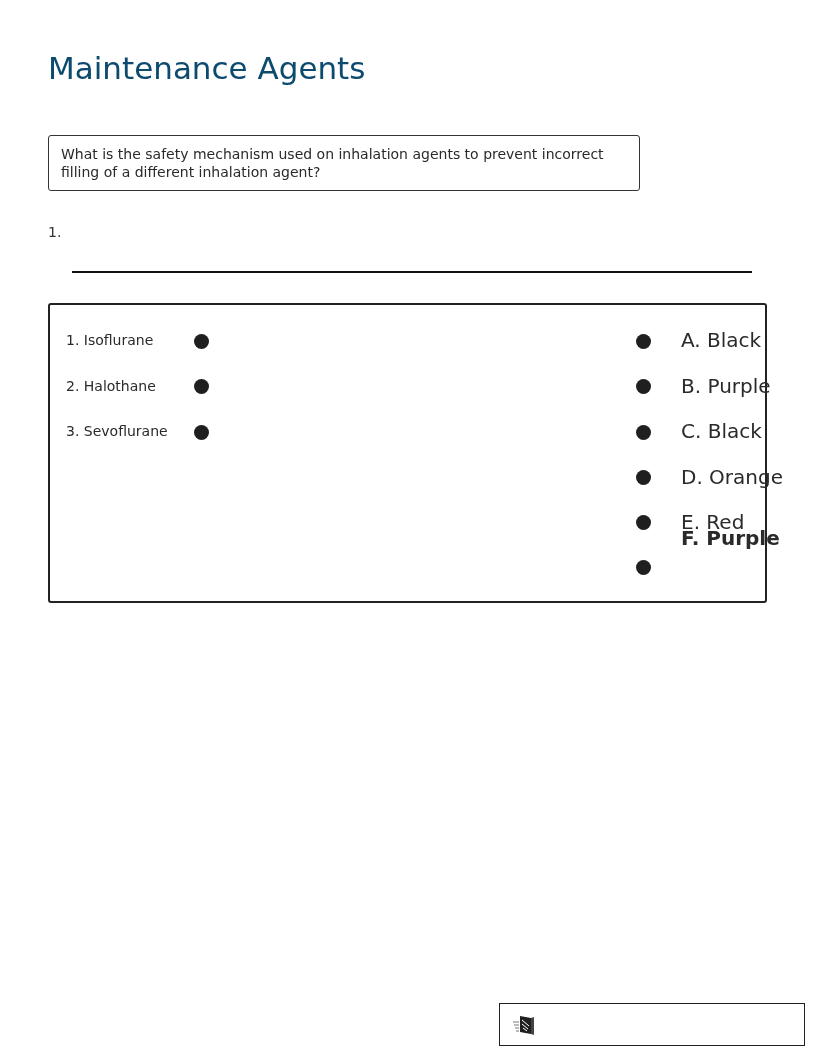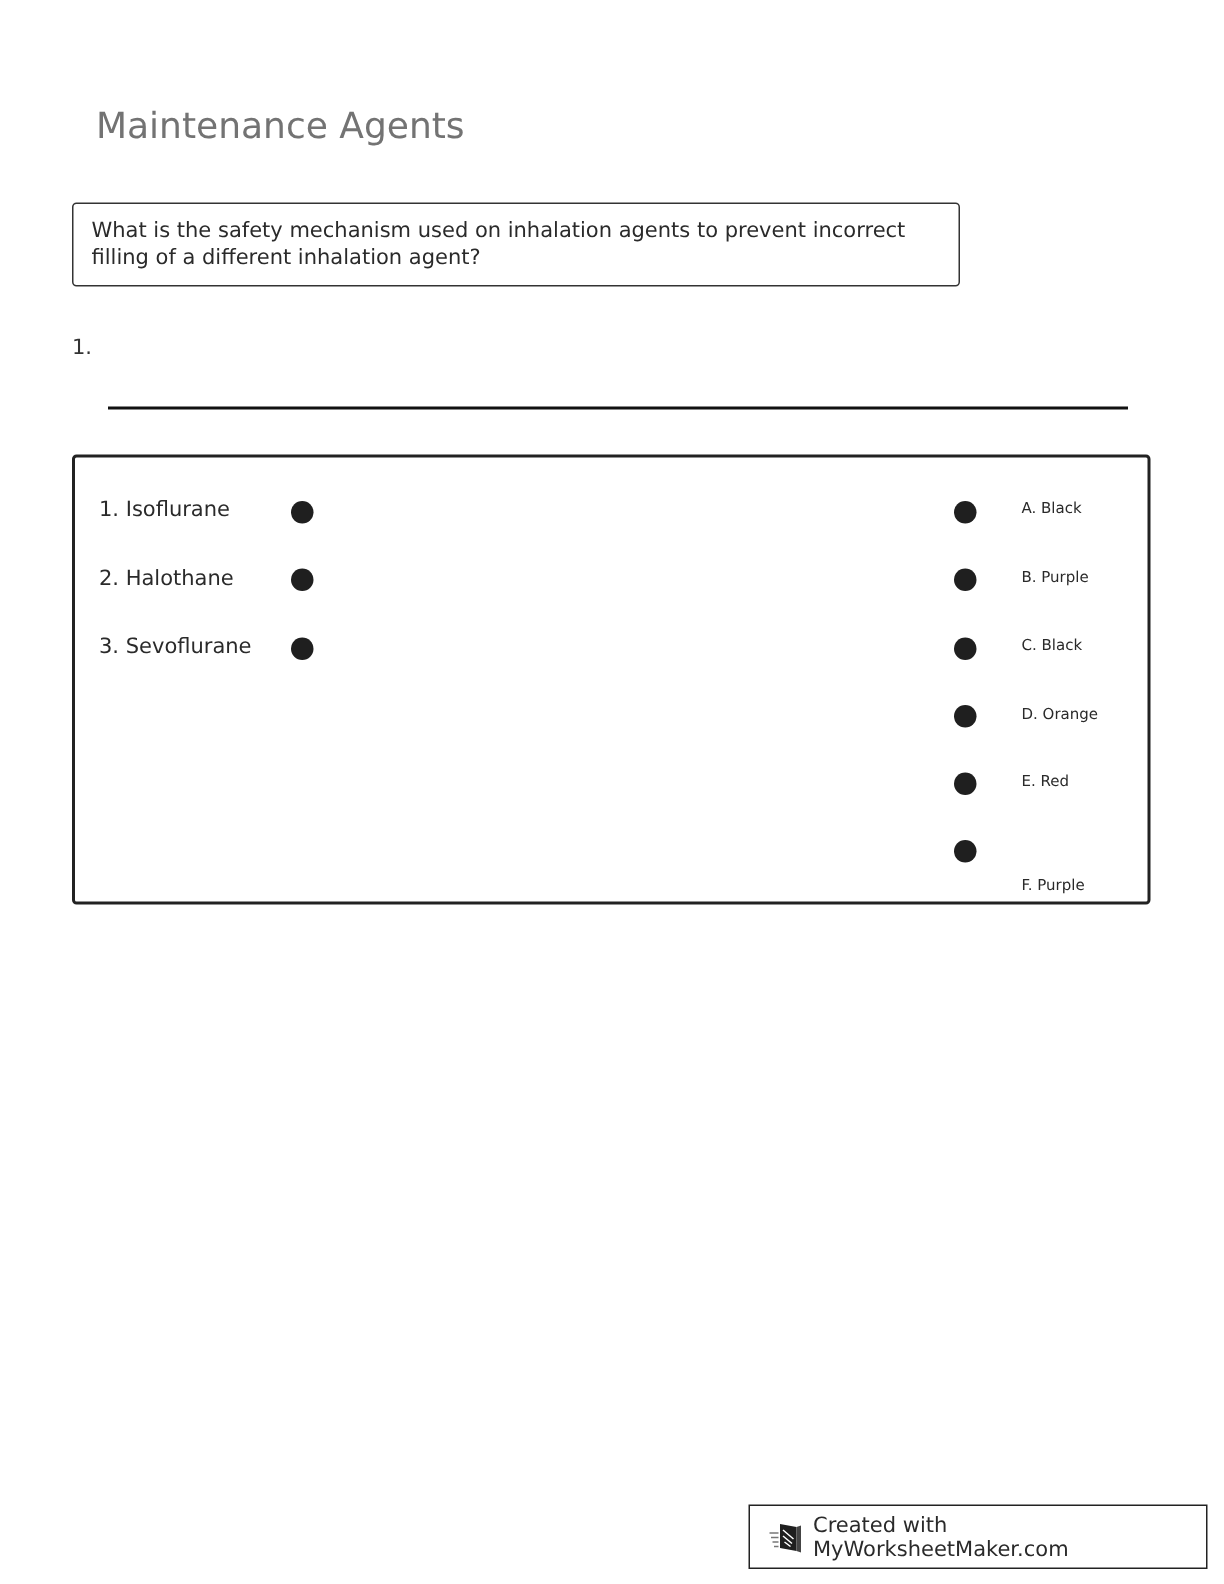--- a/index.html
+++ b/index.html
@@ -3,22 +3,22 @@
   <meta charset="utf-8">
   <style>
     html, body { margin: 0; padding: 0; background: #ffffff; }
     body {
       width: 816px; height: 1056px; position: relative; overflow: hidden;
       font-family: "DejaVu Sans", "Liberation Sans", sans-serif;
       color: #2a2a2a;
     }
     .title {
       position: absolute; left: 48px; top: 48px;
-      font-size: 24px; font-weight: normal; color: #737373;
-      letter-spacing: 0px; margin: 16px; line-height: 40px;
+      font-size: 31px; font-weight: normal; color: #0c4a6e;
+      letter-spacing: 0px; margin: 0; line-height: 40px;
     }
     .question-box {
       position: absolute; left: 48px; top: 135px;
       width: 592px; height: 56px; box-sizing: border-box;
       border: 1px solid #333; border-radius: 3px;
       padding: 9px 12px 0 12px;
       font-size: 14px; line-height: 18px; color: #2a2a2a;
     }
     .answer-num {
       position: absolute; left: 48px; top: 224px;
@@ -32,21 +32,21 @@
       position: absolute; left: 48px; top: 303px;
       width: 719px; height: 300px; box-sizing: border-box;
       border: 2px solid #222; border-radius: 3px;
     }
     .left-item {
       position: absolute; left: 66px;
       font-size: 14px; color: #2a2a2a; line-height: 18px;
     }
     .right-item {
       position: absolute; left: 681px;
-      font-size: 10px; color: #2a2a2a; line-height: 18px;
+      font-size: 20px; color: #2a2a2a; line-height: 18px;
     }
     .dot {
       position: absolute; width: 15px; height: 15px; border-radius: 50%;
       background: #1f1f1f;
     }
     .footer {
       position: absolute; left: 499px; top: 1003px;
       width: 306px; height: 43px; box-sizing: border-box;
       border: 1px solid #222;
       display: flex; align-items: center; padding-left: 12px;
@@ -86,28 +86,27 @@
 <div class="dot" style="left:636px; top:425px;"></div>
 <div class="right-item" style="top:422px;">C. Black</div>
 
 <div class="dot" style="left:636px; top:470px;"></div>
 <div class="right-item" style="top:468px;">D. Orange</div>
 
 <div class="dot" style="left:636px; top:515px;"></div>
 <div class="right-item" style="top:513px;">E. Red</div>
 
 <div class="dot" style="left:636px; top:560px;"></div>
-<div class="right-item" style="top:582px;">F. Purple</div>
+<div class="right-item" style="top:529px;font-weight:bold;">F. Purple</div>
 
 <div class="footer">
   <span class="logo">
     <svg width="24" height="22" viewBox="0 0 24 22">
       <line x1="1" y1="8" x2="7" y2="8" stroke="#777" stroke-width="1"></line>
       <line x1="2" y1="11" x2="7" y2="11" stroke="#777" stroke-width="1"></line>
       <line x1="3" y1="14" x2="7" y2="14" stroke="#777" stroke-width="1"></line>
       <line x1="4" y1="17" x2="7" y2="17" stroke="#777" stroke-width="1"></line>
       <path d="M8 2 L19 4 L19 20 L8 18 Z" fill="#1f1f1f"></path>
       <path d="M10 6 L17 12 M10 10 L16 15 M11 14 L15 17" stroke="#fff" stroke-width="1"></path>
       <path d="M19 4 L22 3 L22 21 L19 20 Z" fill="#444"></path>
     </svg>
   </span>
-  <span>Created with MyWorksheetMaker.com</span>
 </div>
 
 </body></html>

